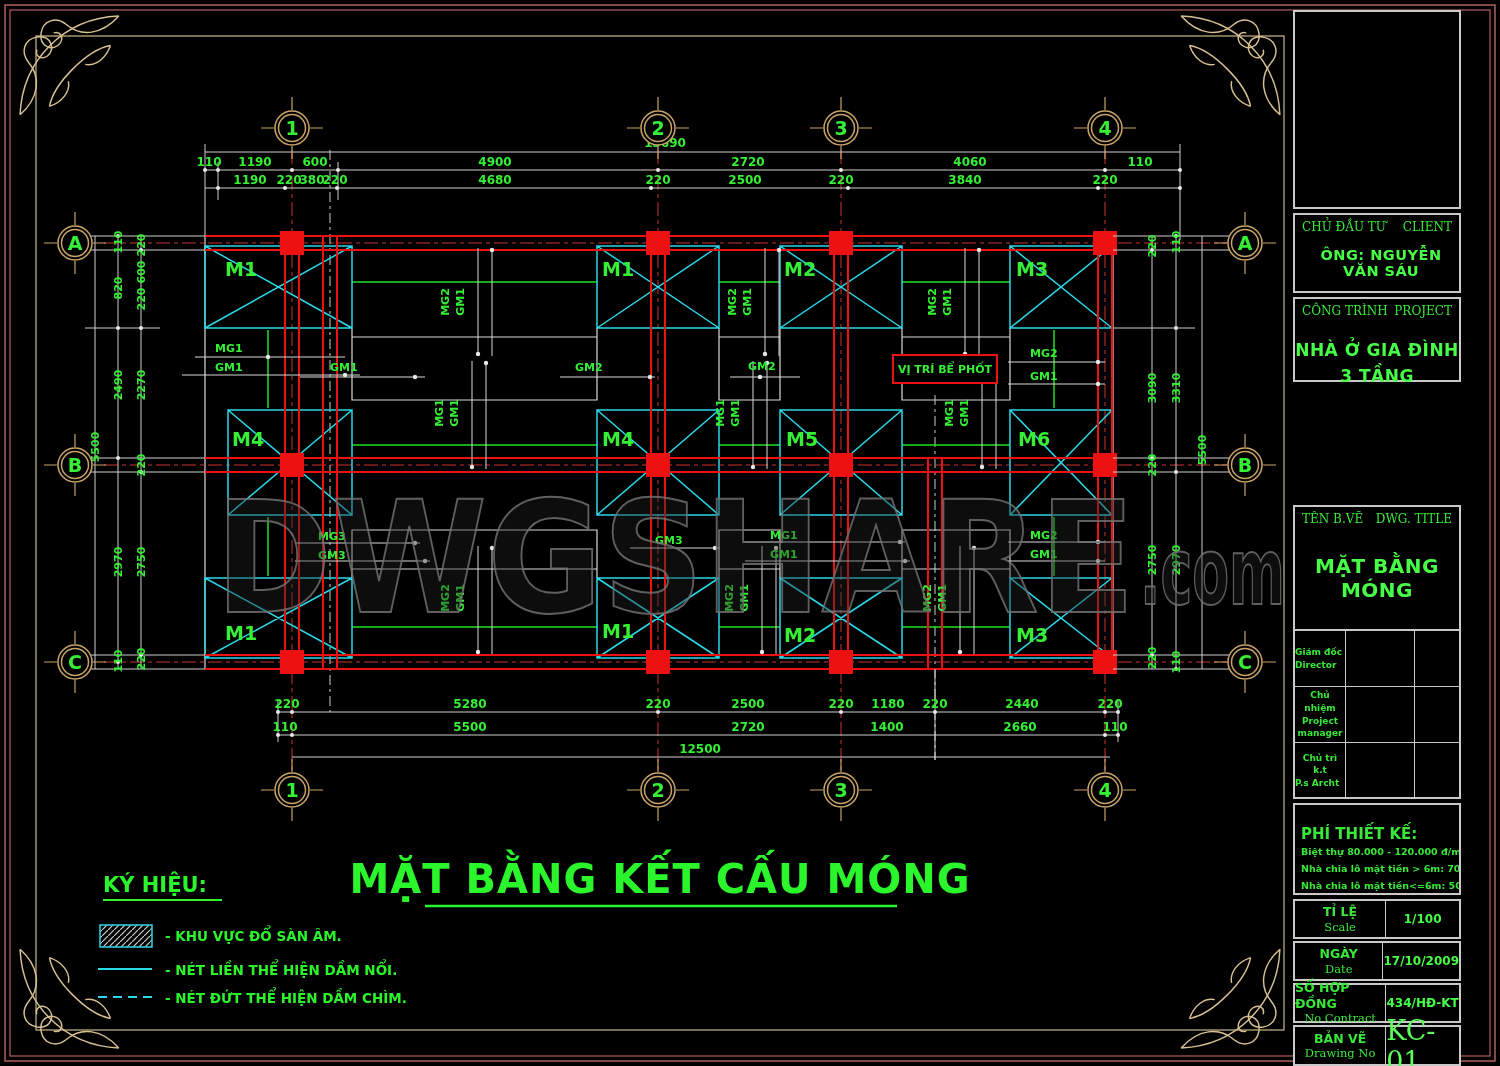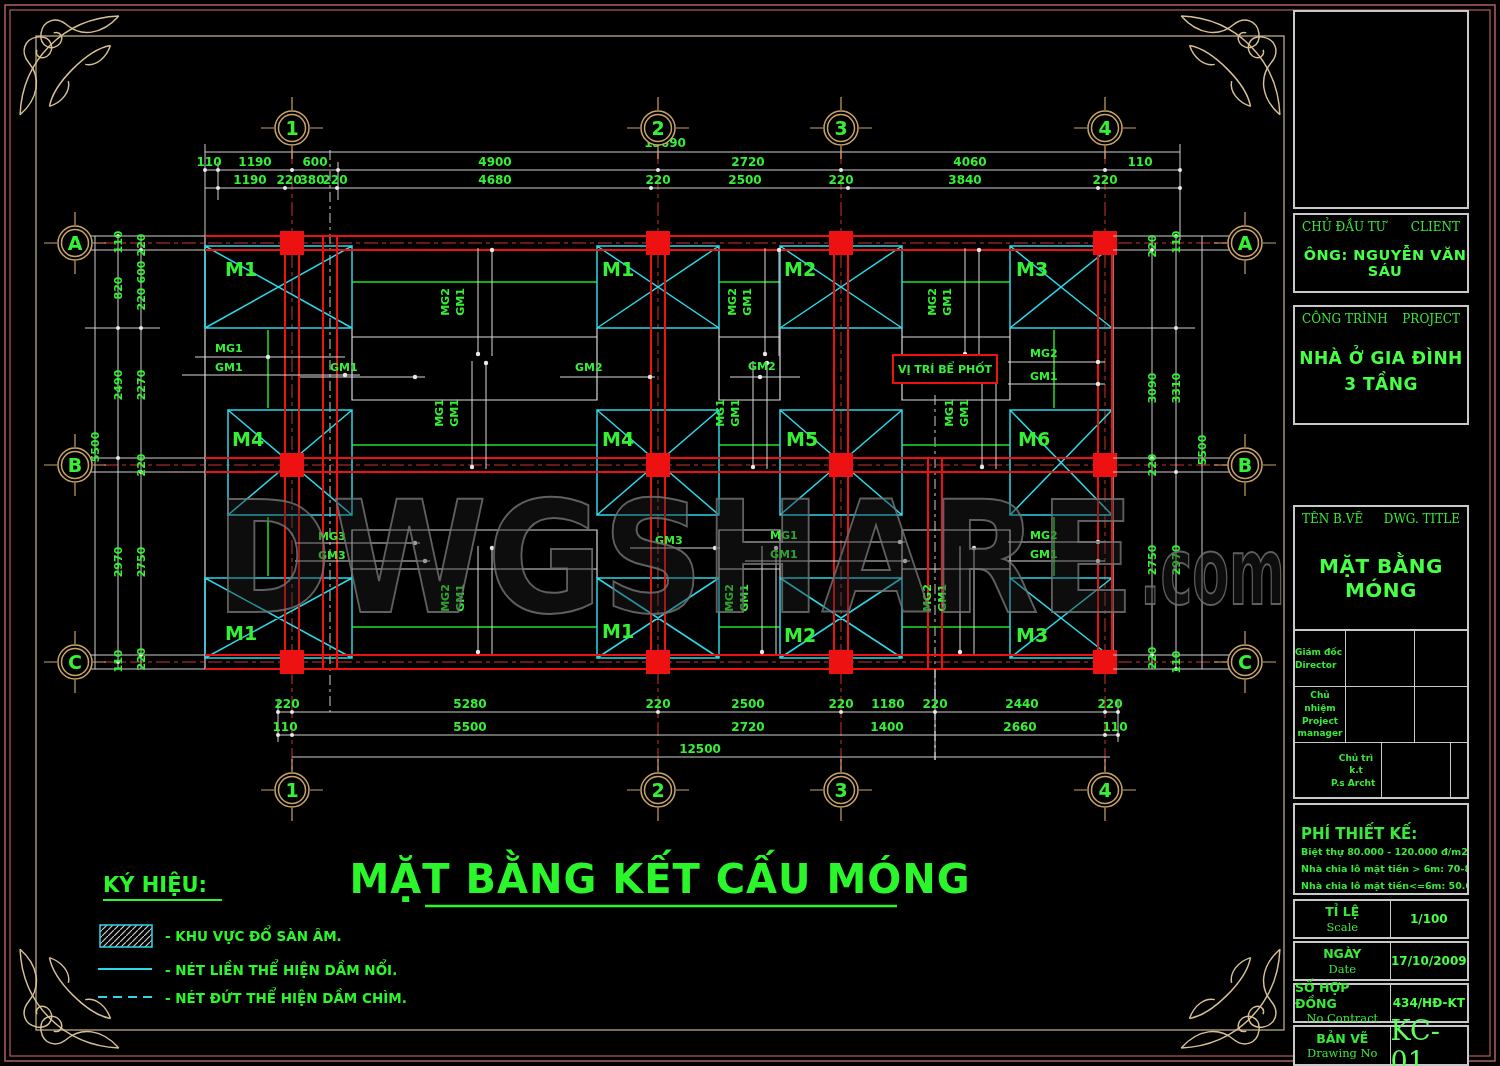--- a/index.html
+++ b/index.html
@@ -14,25 +14,25 @@
   .fl {fill:#35f035;font:bold 19px "DejaVu Sans",sans-serif;}
   .bub{fill:#35f035;font:bold 19px "DejaVu Sans",sans-serif;text-anchor:middle;}
   .maintitle{fill:#2bf52b;font:bold 40px "DejaVu Sans",sans-serif;text-anchor:middle;letter-spacing:1px;}
   .legh{fill:#2bf52b;font:bold 21px "DejaVu Sans",sans-serif;}
   .leg {fill:#2bf52b;font:bold 13.5px "DejaVu Sans",sans-serif;}
   .sep {fill:#35f035;font:bold 11px "DejaVu Sans",sans-serif;text-anchor:middle;}
   .wm1{font:bold 155px "DejaVu Sans",sans-serif;fill:#242424;fill-opacity:.45;stroke:#707070;stroke-width:2;opacity:.85;}
   .wm2{font:bold 92px "DejaVu Sans",sans-serif;fill:#242424;fill-opacity:.45;stroke:#707070;stroke-width:2;opacity:.85;}
   
   .tb{position:absolute;left:1290px;top:8px;width:192px;height:1052px;}
-  .tbx{position:absolute;left:3px;right:13px;border:2px solid #c9c9c9;background:#000;box-sizing:border-box;color:#39e839;}
+  .tbx{position:absolute;left:3px;right:21px;border:2px solid #c9c9c9;background:#000;box-sizing:border-box;color:#39e839;}
   .lblrow{display:flex;justify-content:space-between;padding:5px 7px 0 7px;font-family:"DejaVu Serif",serif;font-size:12px;color:#39e839;}
   .val{color:#48ff48;font-weight:bold;text-align:center;letter-spacing:.5px;}
   .sgrow{display:flex;height:55px;border-bottom:1.5px solid #c9c9c9;}
-  .sgrow:last-child{border-bottom:none;margin-left:36px;}
+  .sgrow:last-child{border-bottom:none;}
   .sgl{width:50px;border-right:1.5px solid #c9c9c9;display:flex;flex-direction:column;justify-content:center;align-items:flex-start;font-size:9px;font-weight:bold;text-align:center;line-height:1.4;}
   .sgc{width:68px;border-right:1.5px solid #c9c9c9;}
   .sgr{flex:1;}
   .feeline{font-size:9.5px;font-weight:bold;line-height:1.8;white-space:nowrap;}
   .brow{display:flex;height:100%;}
   .bl{width:55%;border-right:1.5px solid #c9c9c9;display:flex;flex-direction:column;justify-content:center;align-items:center;line-height:1.25;}
   .bl .vn{font-size:12.5px;font-weight:bold;}
   .bl .en{font-size:11.5px;font-family:"DejaVu Serif",serif;}
   .br{flex:1;display:flex;justify-content:center;align-items:center;font-weight:bold;font-size:12px;color:#48ff48;}
 </style>
@@ -363,21 +363,21 @@
   <div class="tbx" style="top:2px;height:199px;"></div>
 
   <div class="tbx" style="top:205px;height:80px;">
     <div class="lblrow">
       <span>CHỦ ĐẦU TƯ</span>
       <span>CLIENT</span>
     </div>
     <div class="val" style="font-size:14.5px;margin-top:13px;padding-left:8px;">ÔNG: NGUYỄN VĂN SÁU</div>
   </div>
 
-  <div class="tbx" style="top:289px;height:120px;margin-top:8px;">
+  <div class="tbx" style="top:289px;height:85px;">
     <div class="lblrow">
       <span>CÔNG TRÌNH</span>
       <span>PROJECT</span>
     </div>
     <div class="val" style="font-size:17px;margin-top:22px;">NHÀ Ở GIA ĐÌNH</div>
     <div class="val" style="font-size:17px;margin-top:6px;">3 TẦNG</div>
   </div>
 
 
   <div class="tbx" style="top:497px;height:152px;">

